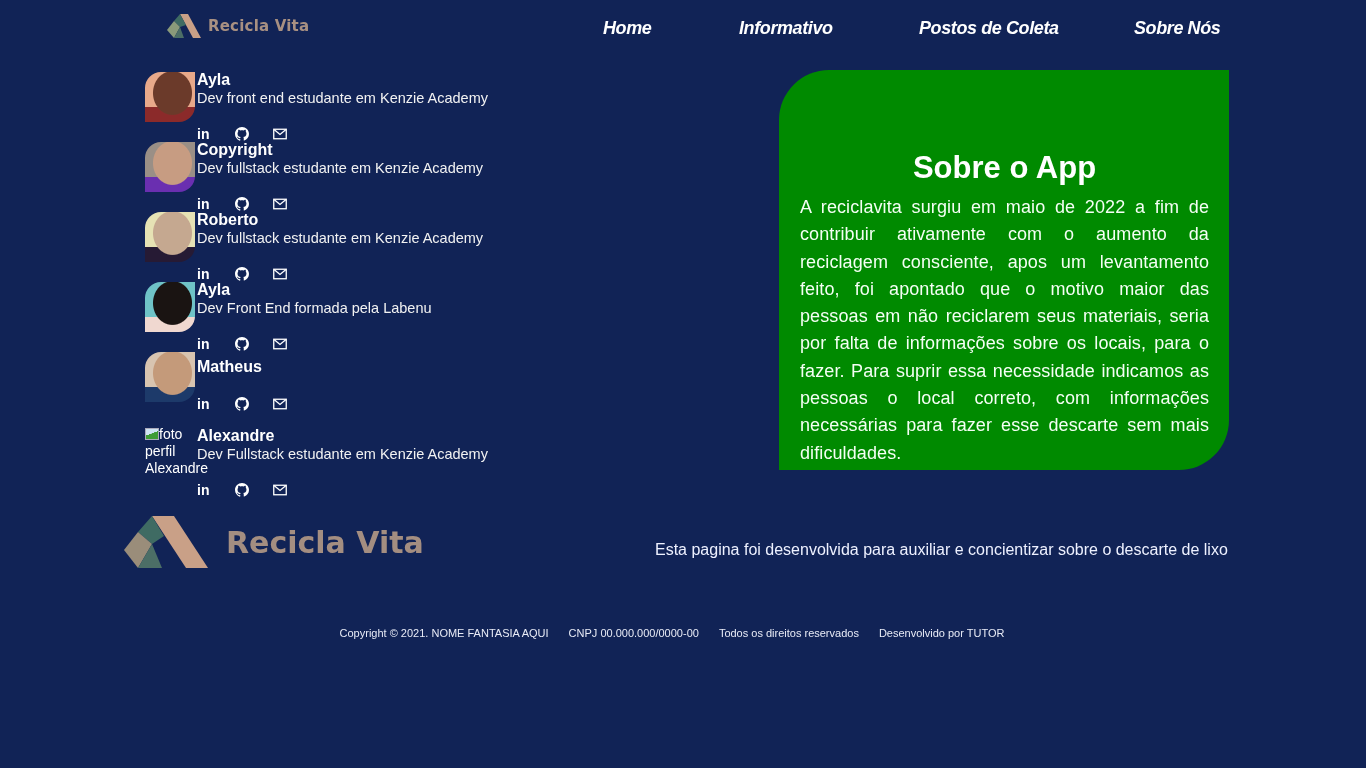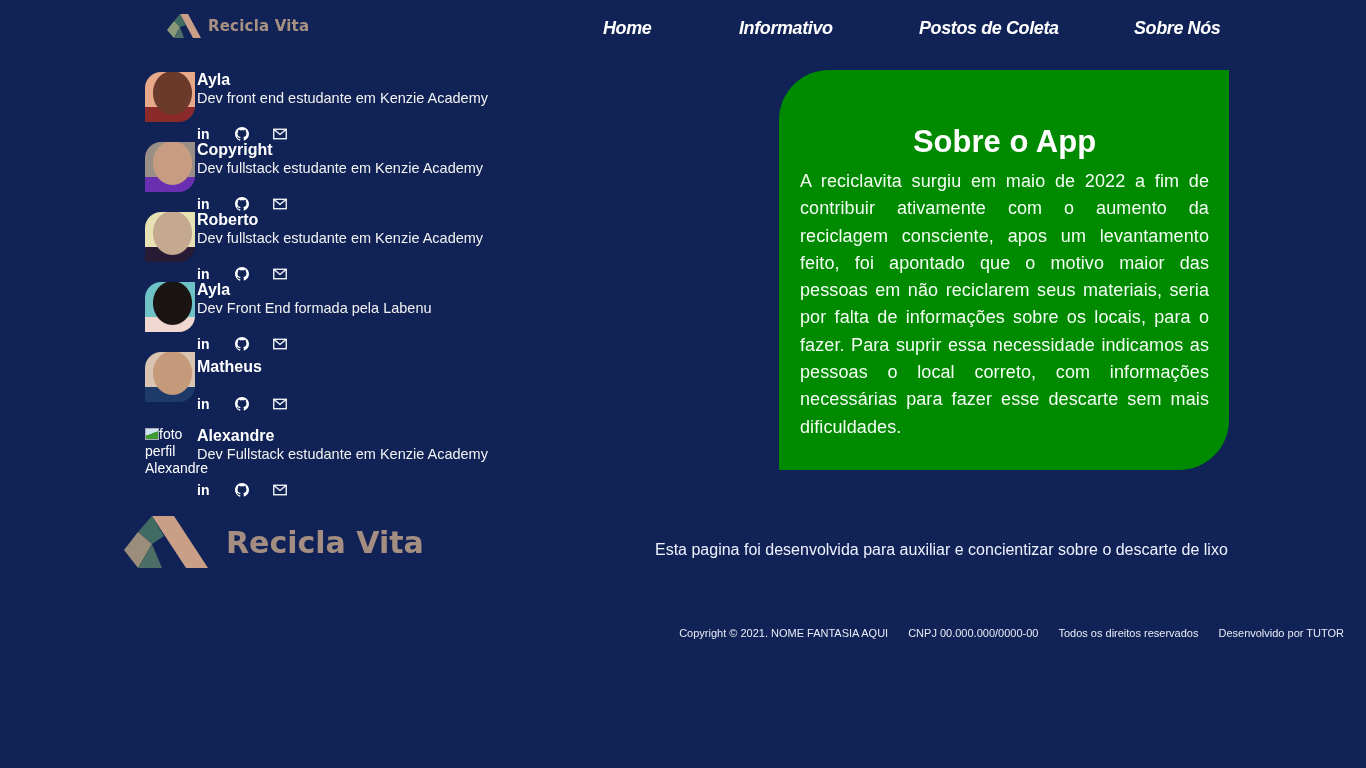--- a/index.html
+++ b/index.html
@@ -19,30 +19,30 @@
   .avatar { position: absolute; left: 0; top: 2px; width: 50px; height: 50px; border-radius: 16px 0 16px 0; overflow: hidden; margin-left: 8px; }
   .avatar.broken { border-radius: 0; background: none; font-size: 14px; line-height: 17px; color: #ffffff; width: 68px; height: 52px; top: 0; }
   .avatar.broken .bimg { display: inline-block; width: 14px; height: 12px; background: linear-gradient(160deg, #cfe4f3 0 45%, #3e9c35 46% 100%); border: 1px solid #aab; vertical-align: -1px; }
   .info { position: absolute; left: 60px; top: 0; }
   .name { font-weight: bold; font-size: 16px; line-height: 20px; }
   .role { font-size: 14.5px; line-height: 17px; color: #f2f2f2; }
   .links { display: flex; align-items: center; gap: 24px; height: 16px; margin-top: 19px; }
   .links .li { font-weight: bold; font-size: 14px; line-height: 14px; width: 14px; }
   .links svg { display: block; }
 
-  .about { position: absolute; left: 779px; top: 70px; width: 450px; height: 400px; background: #008a00; border-radius: 50px 0 50px 0; padding: 54px 20px 0 21px; }
+  .about { position: absolute; left: 779px; top: 70px; width: 450px; height: 400px; background: #008a00; border-radius: 50px 0 50px 0; padding: 80px 20px 0 21px; }
   .about h2 { text-align: center; font-size: 31px; font-weight: bold; line-height: 36px; margin-bottom: 8px; }
   .about p { font-size: 18px; line-height: 27.3px; text-align: justify; color: #f4fff4; letter-spacing: 0.1px; }
 
   .footer-logo { position: absolute; left: 122px; top: 514px; display: flex; align-items: center; gap: 16px; }
   .footer-logo .mark { width: 88px; height: 56px; }
   .footer-logo .brand { color: #b59a86; font-family: "DejaVu Sans", sans-serif; font-weight: bold; font-size: 30px; opacity: .9; }
   .tagline { position: absolute; left: 655px; top: 541px; font-size: 16px; color: #eef1ff; }
 
-  .copy { position: absolute; left: 0; width: 1366px; top: 627px; display: flex; justify-content: flex-end; gap: 20px; font-size: 11px; color: #e8ebf6; padding-right: 22px; }
+  .copy { position: absolute; left: 0; width: 1366px; top: 627px; display: flex; justify-content: center; gap: 20px; font-size: 11px; color: #e8ebf6; padding-right: 22px; }
 </style>
 </head>
 <body>
 
 <header class="header">
   <div class="logo-small">
     <svg class="mark" viewBox="0 0 36 26">
       <polygon points="14,1 22,1 35,25 27,25" fill="#c9a087"></polygon>
       <polygon points="14,1 8,8 14,14 20,12" fill="#3f6b63"></polygon>
       <polygon points="8,8 1,17 8,25 14,14" fill="#8a9a7a"></polygon>

